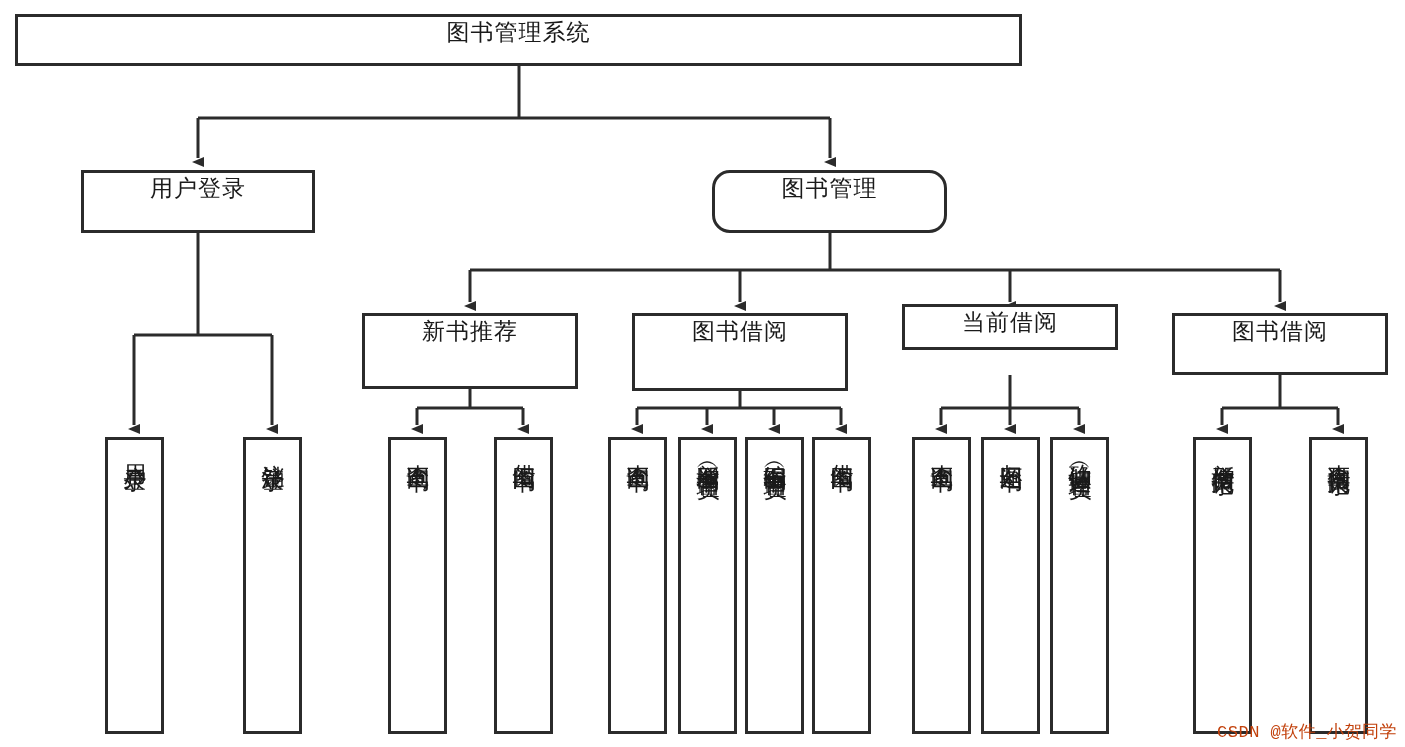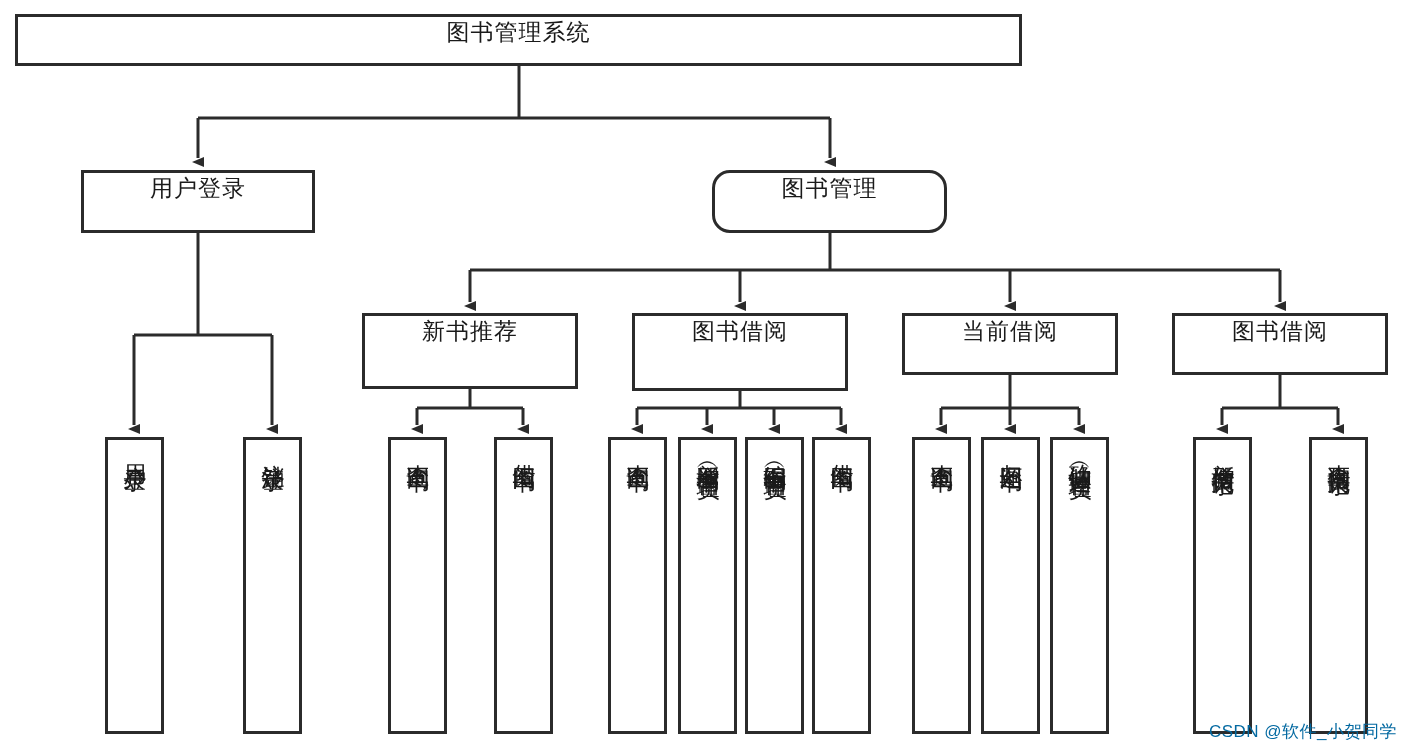--- a/index.html
+++ b/index.html
@@ -53,23 +53,24 @@
     line-height: 1.12;
     letter-spacing: 2px;
     color: #1a1a1a;
     white-space: nowrap;
   }
   .watermark {
     position: absolute;
     right: 8px;
     bottom: 4px;
     font-size: 17px;
-    color: #0369a1;
+    color: #c2410c;
     letter-spacing: 0.5px;
     white-space: nowrap;
+    font-family: Liberation Mono, monospace;
   }
 </style>
 </head>
 <body>
 
 <div id="diagram-root">
 
   <svg class="connectors" viewBox="0 0 1405 747" xmlns="http://www.w3.org/2000/svg">
     <defs>
       <marker id="arrow" markerWidth="10" markerHeight="12" refX="1" refY="6" orient="auto" markerUnits="userSpaceOnUse">
@@ -132,21 +133,21 @@
   <div class="node horizontal" style="left:712px; top:170px; width:235px; height:63px;border-radius:18px;">
     <span>图书管理</span>
   </div>
 
   <div class="node horizontal" style="left:362px; top:313px; width:216px; height:76px;">
     <span>新书推荐</span>
   </div>
   <div class="node horizontal" style="left:632px; top:313px; width:216px; height:78px;">
     <span>图书借阅</span>
   </div>
-  <div class="node horizontal" style="left:902px; top:313px; width:216px; height:62px;">
+  <div class="node horizontal" style="left:902px; top:304px; width:216px; height:46px;">
     <span>当前借阅</span>
   </div>
   <div class="node horizontal" style="left:1172px; top:313px; width:216px; height:62px;">
     <span>图书借阅</span>
   </div>
 
   <div class="node leaf" style="left:105px; top:437px; width:59px; height:297px;">
     <span class="leaf-label">用户登录</span>
   </div>
   <div class="node leaf" style="left:243px; top:437px; width:59px; height:297px;">

